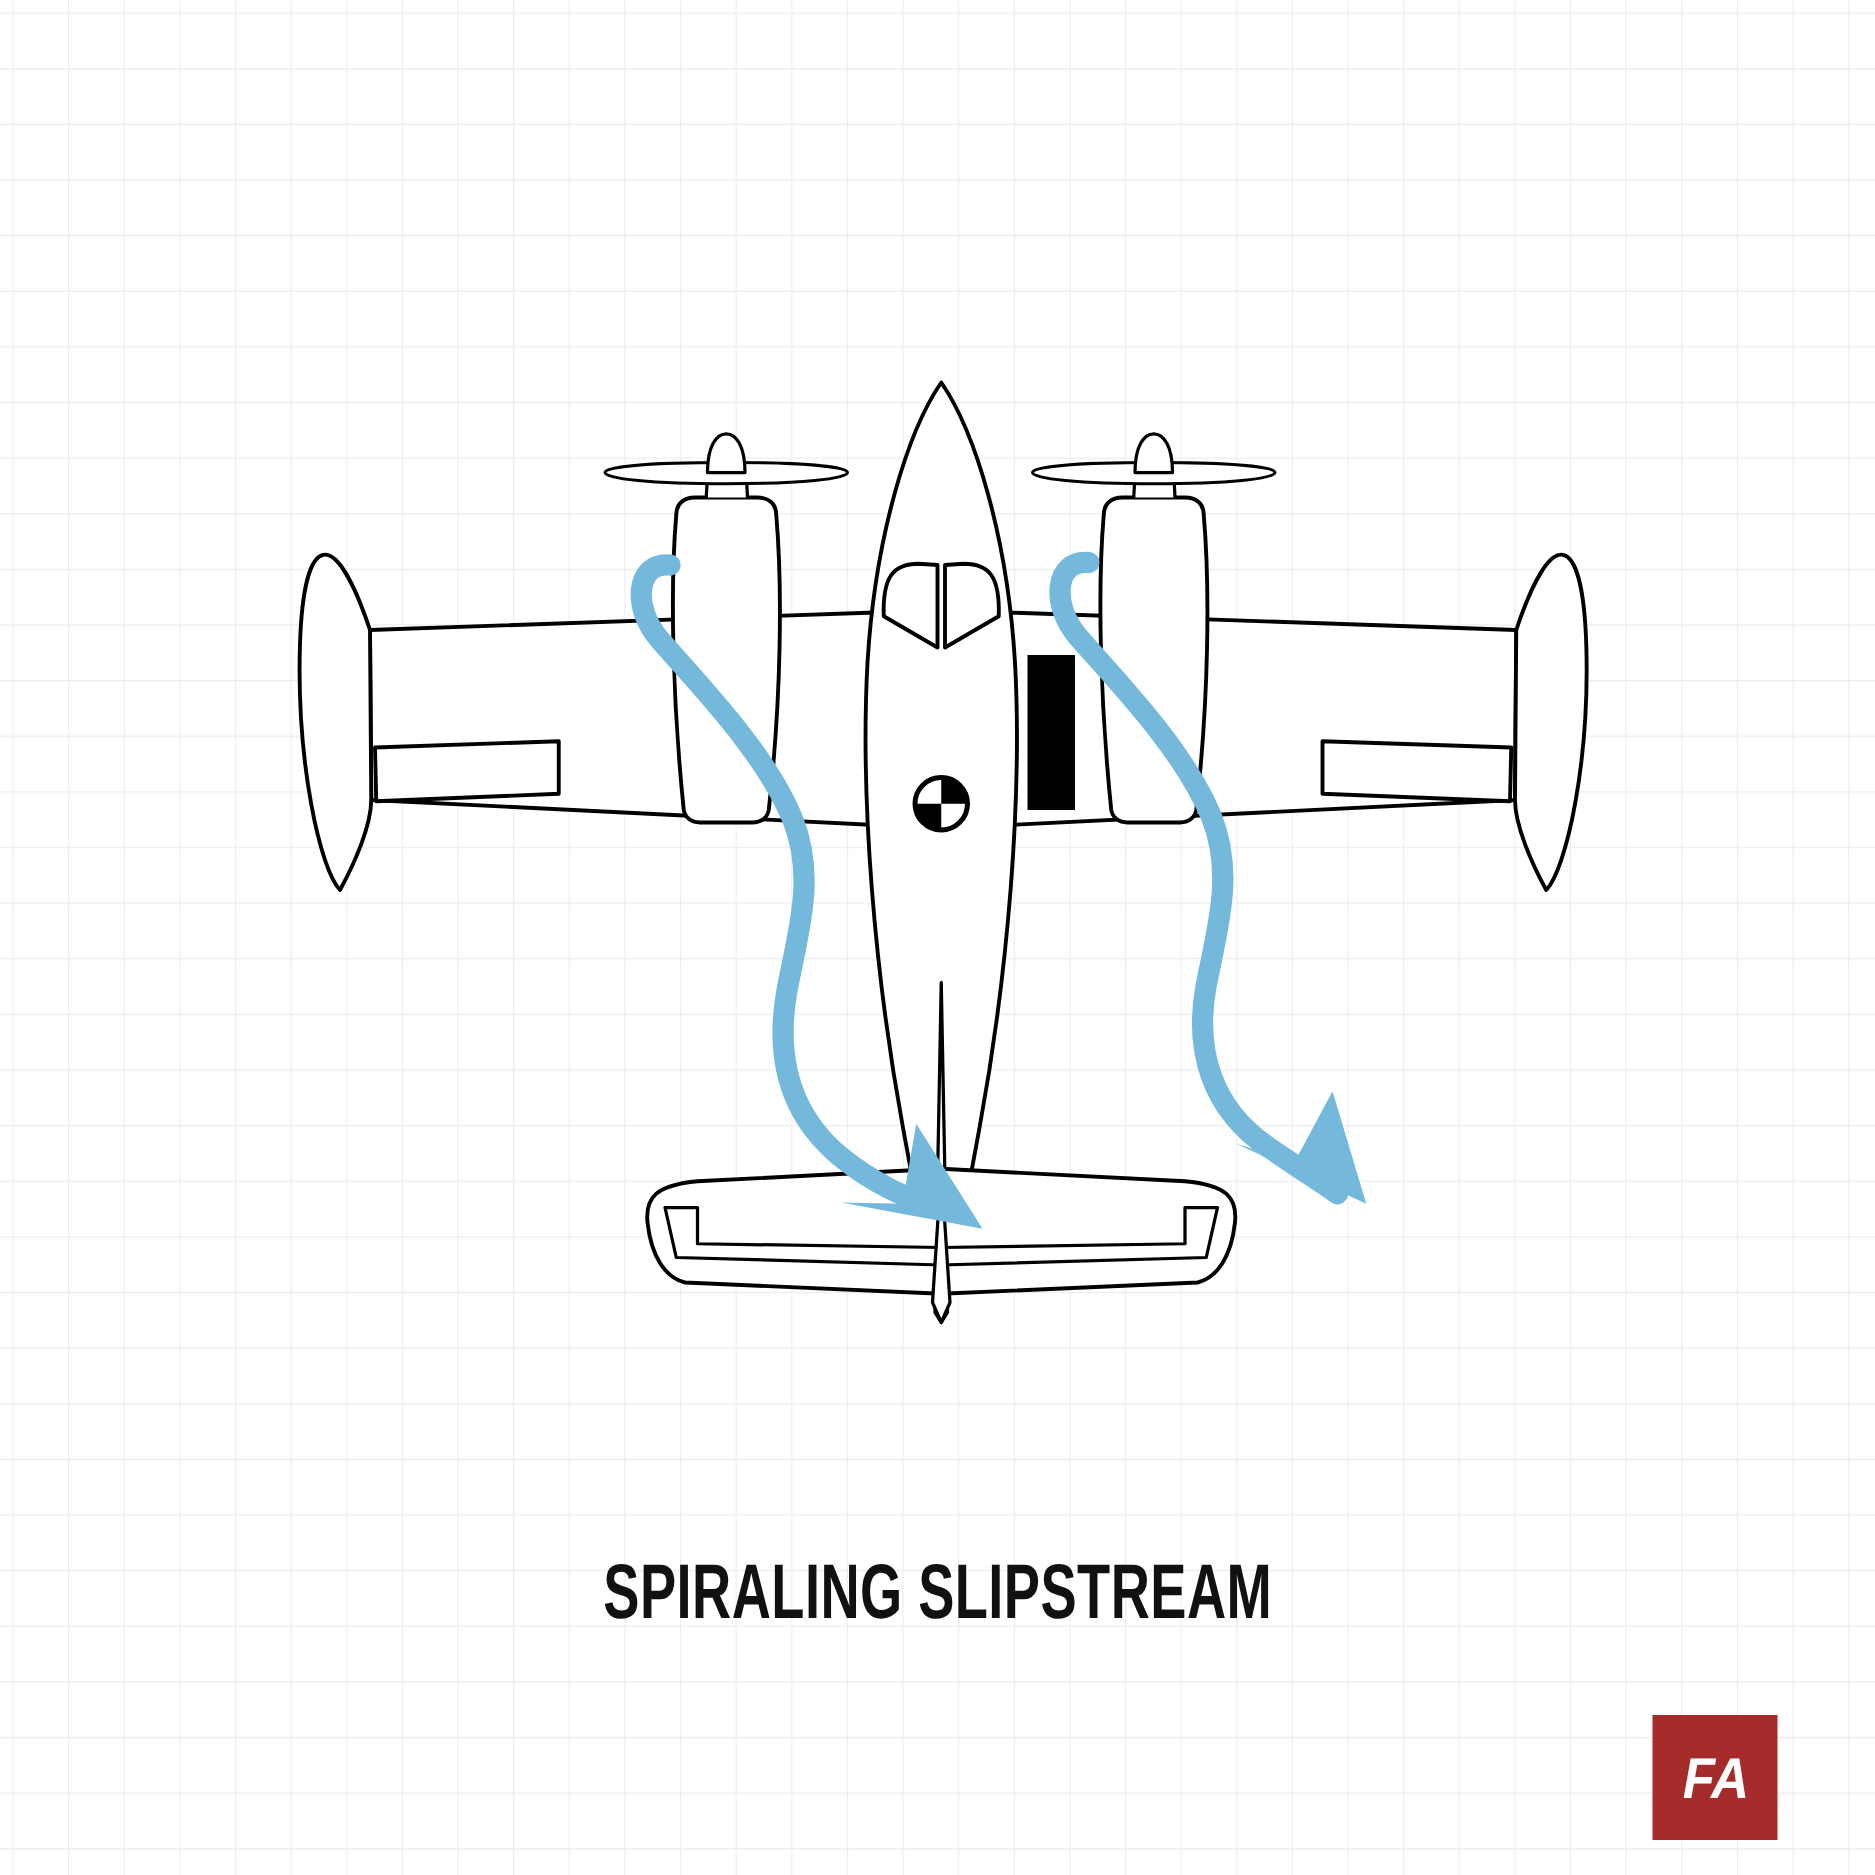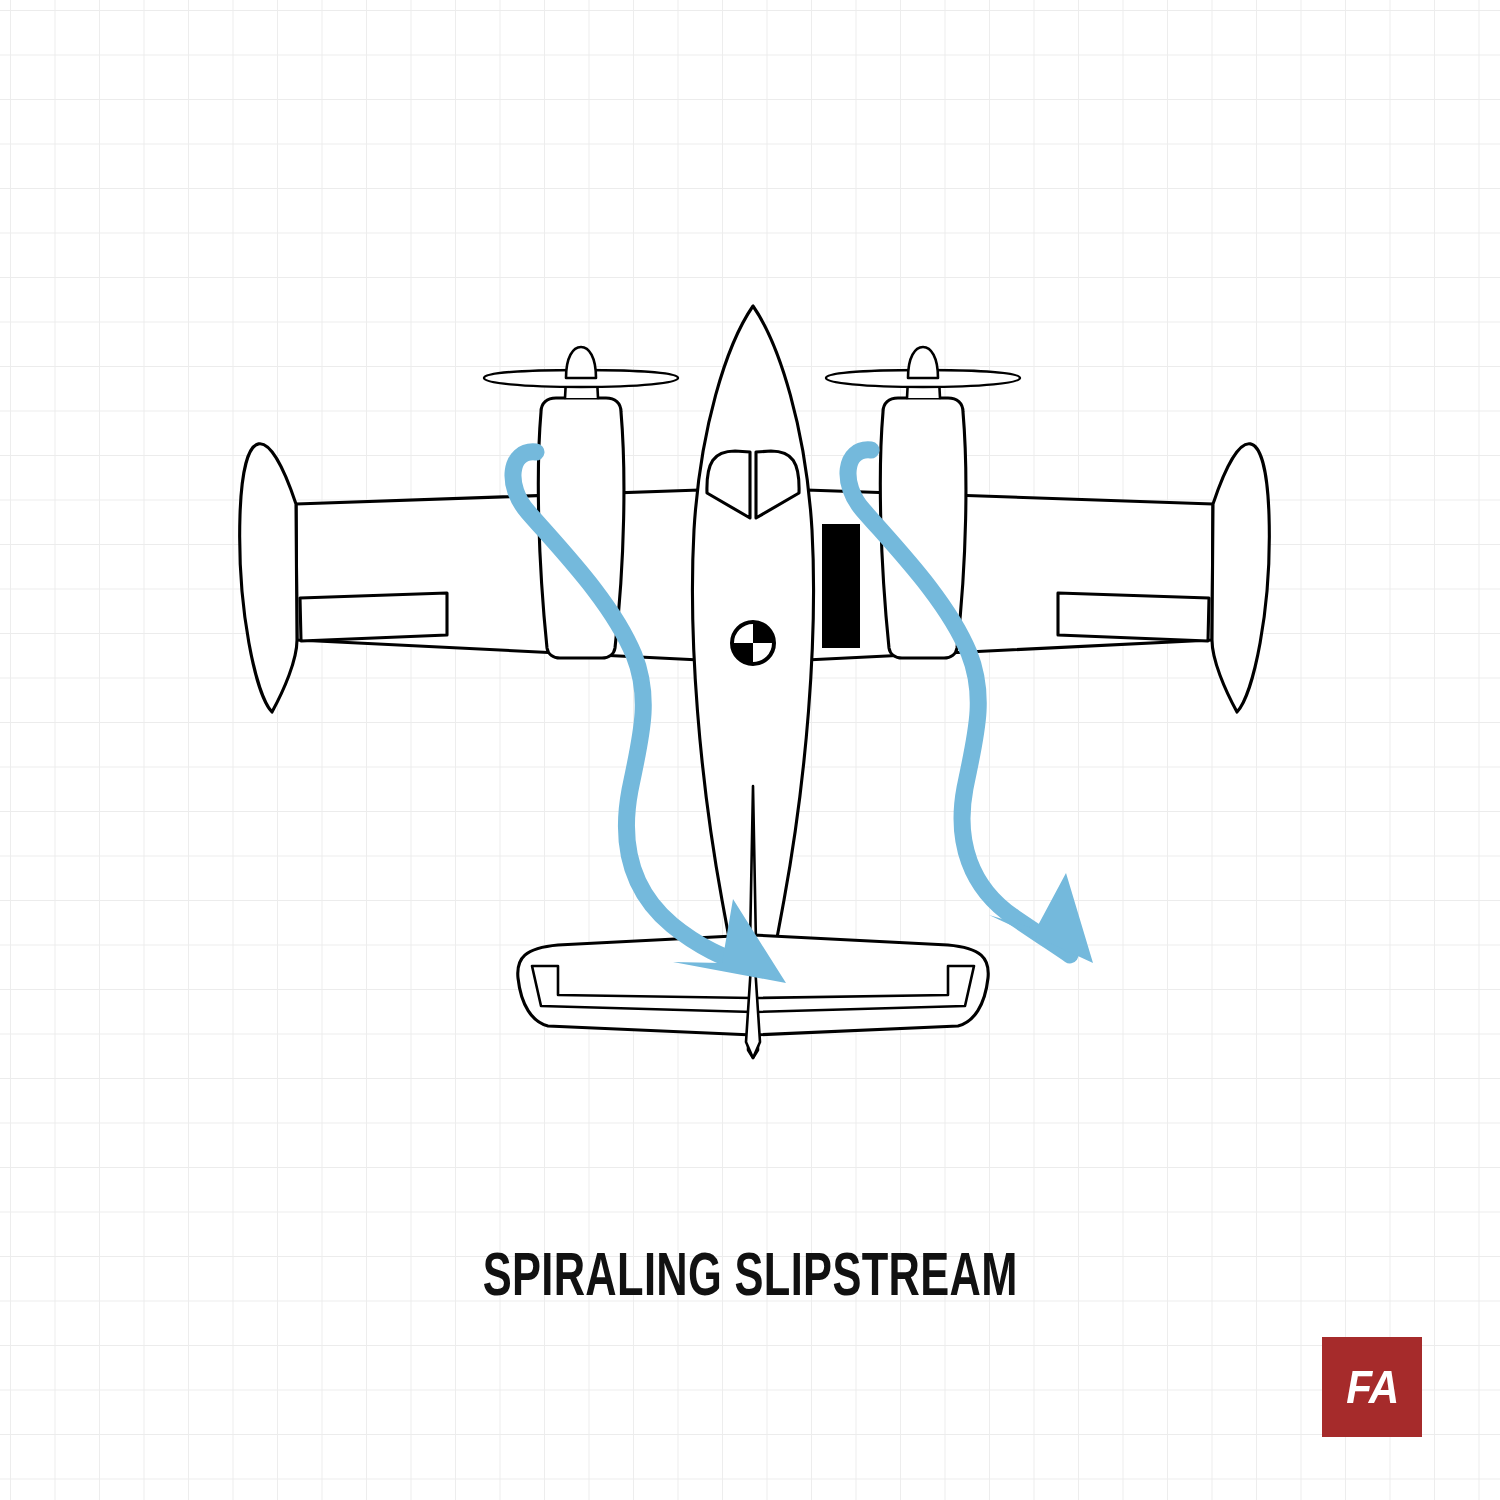--- a/index.html
+++ b/index.html
@@ -41,21 +41,21 @@
     font-weight: 700;
     letter-spacing: 0.5px;
     color: #111111;
     transform: scaleX(0.70);
     transform-origin: center;
     white-space: nowrap;
   }
   .logo-box {
     position: absolute;
     left: 1322px;
-    top: 1337px;
+    top: 1372px;
     width: 100px;
     height: 100px;
     background: #a62b2b;
     display: flex;
     align-items: center;
     justify-content: center;
   }
   .logo-text {
     font-family: "Liberation Sans", sans-serif;
     font-size: 46px;

